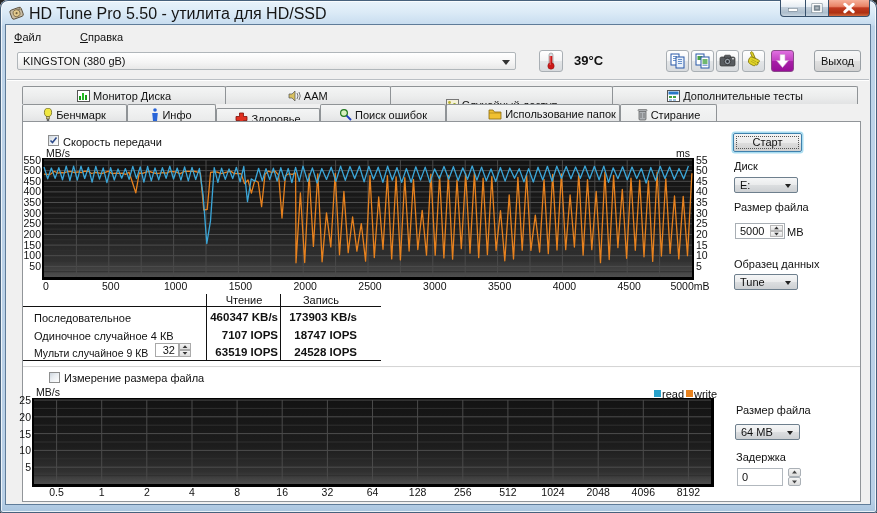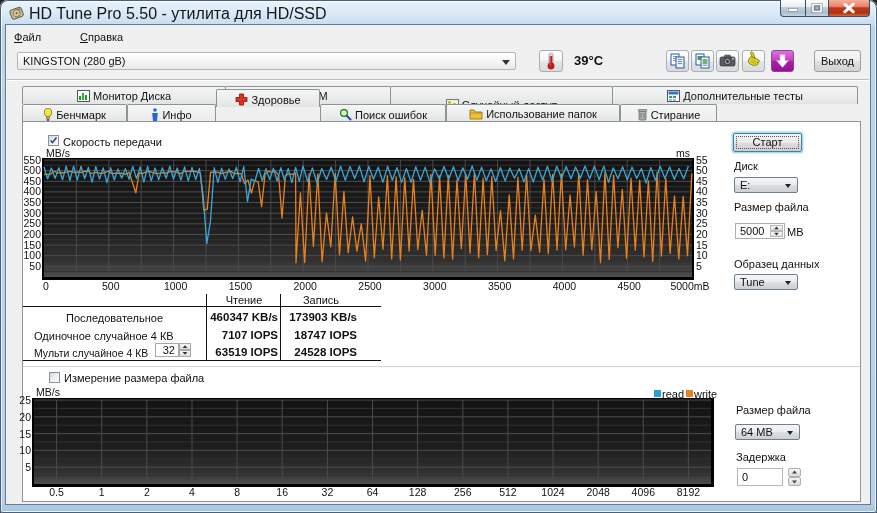--- a/index.html
+++ b/index.html
@@ -80,21 +80,21 @@
       <svg class="capglyph" viewBox="0 0 42 17">
         <path d="M16.5 4.5 L25.5 12.5 M25.5 4.5 L16.5 12.5" stroke="#ffffff" stroke-width="3.2" stroke-linecap="round"></path>
         <path d="M16.5 4.5 L25.5 12.5 M25.5 4.5 L16.5 12.5" stroke="#812610" stroke-width="0.01"></path>
       </svg>
     </div>
 
   <div class="menuitem" style="left:14px;"><u>Ф</u>айл</div>
   <div class="menuitem" style="left:70px;margin-left:10px;"><u>С</u>правка</div>
 
   <div id="maincombo">
-      <span class="txt">KINGSTON (280 gB)</span>
+      <span class="txt">KINGSTON (380 gB)</span>
       <span class="arr"></span>
     </div>
   <div class="toolbtn" style="left:539px; width:24px;" id="thermbtn">
       <svg width="22" height="20" viewBox="0 0 22 20" style="position:absolute;left:0;top:0;">
         <rect x="9" y="2" width="4" height="12" rx="2" fill="#d8dde2" stroke="#888" stroke-width="0.6"></rect>
         <rect x="9.7" y="5" width="2.6" height="10" fill="#cc1818"></rect>
         <circle cx="11" cy="15" r="3.2" fill="#cc1818" stroke="#881010" stroke-width="0.5"></circle>
         <rect x="9.7" y="5" width="1" height="9" fill="#e86060"></rect>
       </svg>
     </div>
@@ -187,32 +187,32 @@
             <rect x="3.4" y="8.6" width="3.2" height="2.2" fill="#c8c0a0" stroke="#706820" stroke-width="0.6"></rect>
             <ellipse cx="5" cy="12" rx="1.4" ry="1" fill="#555"></ellipse>
           </svg> Бенчмарк</span>
       </div>
     <div class="tab" style="left:127px; top:104px; width:89px; height:24px;">
         <span class="lbl" style="top:3px;"><svg class="tabicon" width="8" height="13" viewBox="0 0 8 13">
             <circle cx="4" cy="2" r="1.8" fill="#2864d8"></circle>
             <path d="M1.2 5 L6.8 5 L6 13 L2 13 Z" fill="#2864d8"></path>
           </svg> Инфо</span>
       </div>
-    <div class="tab" style="left:216px; top:89px; width:104px; height:18px;">
+    <div class="tab" style="left:216px; top:108px; width:104px; height:18px;">
         <span class="lbl" style="top:3px;"><svg class="tabicon" width="13" height="13" viewBox="0 0 13 13">
             <path d="M4.5 1 L8.5 1 L8.5 4.5 L12 4.5 L12 8.5 L8.5 8.5 L8.5 12 L4.5 12 L4.5 8.5 L1 8.5 L1 4.5 L4.5 4.5 Z" fill="#e03020" stroke="#801008" stroke-width="0.8"></path>
           </svg> Здоровье</span>
       </div>
     <div class="tab" style="left:320px; top:104px; width:126px; height:18px;">
         <span class="lbl" style="top:3px;"><svg class="tabicon" width="13" height="13" viewBox="0 0 13 13">
             <circle cx="5" cy="5" r="3.4" fill="#d8f0c0" stroke="#207820" stroke-width="1.2"></circle>
             <line x1="7.6" y1="7.6" x2="12" y2="12" stroke="#2040c0" stroke-width="2"></line>
           </svg> Поиск ошибок</span>
       </div>
-    <div class="tab" style="left:446px; top:104px; width:174px; height:18px;">
+    <div class="tab" style="left:446px; top:104px; width:174px; height:18px;padding-left:19px;">
         <span class="lbl" style="top:3px;"><svg class="tabicon" width="14" height="12" viewBox="0 0 14 12">
             <path d="M1 2 L5 2 L6.5 4 L13 4 L13 11 L1 11 Z" fill="#f0c030" stroke="#8a6a10" stroke-width="0.8"></path>
             <path d="M1 5 L13 5" stroke="#8a6a10" stroke-width="0.5"></path>
           </svg> Использование папок</span>
       </div>
     <div class="tab" style="left:620px; top:104px; width:97px; height:34px;">
         <span class="lbl" style="top:3px;"><svg class="tabicon" width="11" height="13" viewBox="0 0 11 13">
             <rect x="2" y="3" width="7" height="9" rx="1" fill="#b0b4b8" stroke="#555" stroke-width="0.7"></rect>
             <rect x="1" y="1.5" width="9" height="1.6" rx="0.8" fill="#c8ccd0" stroke="#555" stroke-width="0.6"></rect>
             <line x1="4" y1="5" x2="4" y2="10" stroke="#666" stroke-width="0.8"></line>
@@ -370,23 +370,23 @@
       </svg>
   </div>
   <div class="abs" style="left:63px; top:136px; font-size:11px; color:#111; z-index:3;">Скорость передачи</div>
 
   <div class="abs" style="left:206px; top:294px; width:1px; height:66px; background:#111; z-index:3;"></div>
   <div class="abs" style="left:280px; top:294px; width:1px; height:66px; background:#111; z-index:3;"></div>
   <div class="abs" style="left:23px; top:306px; width:358px; height:1px; background:#111; z-index:3;"></div>
   <div class="abs" style="left:23px; top:360px; width:358px; height:1px; background:#111; z-index:3;"></div>
   <div class="abs" style="left:211px; top:294px; width:66px; font-size:11px; color:#111; text-align:center; z-index:3;">Чтение</div>
   <div class="abs" style="left:285px; top:294px; width:72px; font-size:11px; color:#111; text-align:center; z-index:3;">Запись</div>
-  <div class="abs" style="left:34px; top:312px; font-size:11px; color:#111; z-index:3;margin-left:32px;">Последовательное</div>
+  <div class="abs" style="left:34px; top:312px; font-size:11px; color:#111; z-index:3;">Последовательное</div>
   <div class="abs" style="left:34px; top:330px; font-size:11px; color:#111; z-index:3;">Одиночное случайное 4 КВ</div>
-  <div class="abs" style="left:34px; top:347px; font-size:10.5px; color:#111; z-index:3;">Мульти случайное 4 КВ</div>
+  <div class="abs" style="left:34px; top:347px; font-size:10.5px; color:#111; z-index:3;">Мульти случайное 9 КВ</div>
   <div class="abs" style="left:188px; top:311px; width:90px; font-size:11.5px; font-weight:bold; color:#111; text-align:right; white-space:nowrap; z-index:3;">460347 KB/s</div>
   <div class="abs" style="left:188px; top:329px; width:90px; font-size:11.5px; font-weight:bold; color:#111; text-align:right; white-space:nowrap; z-index:3;">7107 IOPS</div>
   <div class="abs" style="left:188px; top:346px; width:90px; font-size:11.5px; font-weight:bold; color:#111; text-align:right; white-space:nowrap; z-index:3;">63519 IOPS</div>
   <div class="abs" style="left:285px; top:311px; width:72px; font-size:11.5px; font-weight:bold; color:#111; text-align:right; white-space:nowrap; z-index:3;">173903 KB/s</div>
   <div class="abs" style="left:285px; top:329px; width:72px; font-size:11.5px; font-weight:bold; color:#111; text-align:right; white-space:nowrap; z-index:3;">18747 IOPS</div>
   <div class="abs" style="left:285px; top:346px; width:72px; font-size:11.5px; font-weight:bold; color:#111; text-align:right; white-space:nowrap; z-index:3;">24528 IOPS</div>
 
   <div class="abs" style="left:155px; top:343px; width:24px; height:14px; border:1px solid #a8a8a8; background:#fff; font-size:11px; color:#111; text-align:right; padding-right:3px; line-height:13px; z-index:3;">32</div>
   <div class="abs" style="left:179px; top:343px; width:12px; height:14px; z-index:3;">
     <div style="position:absolute; left:0; top:0; width:12px; height:7px; border:1px solid #aaa; background:linear-gradient(180deg,#f4f4f4,#ddd);"></div>

